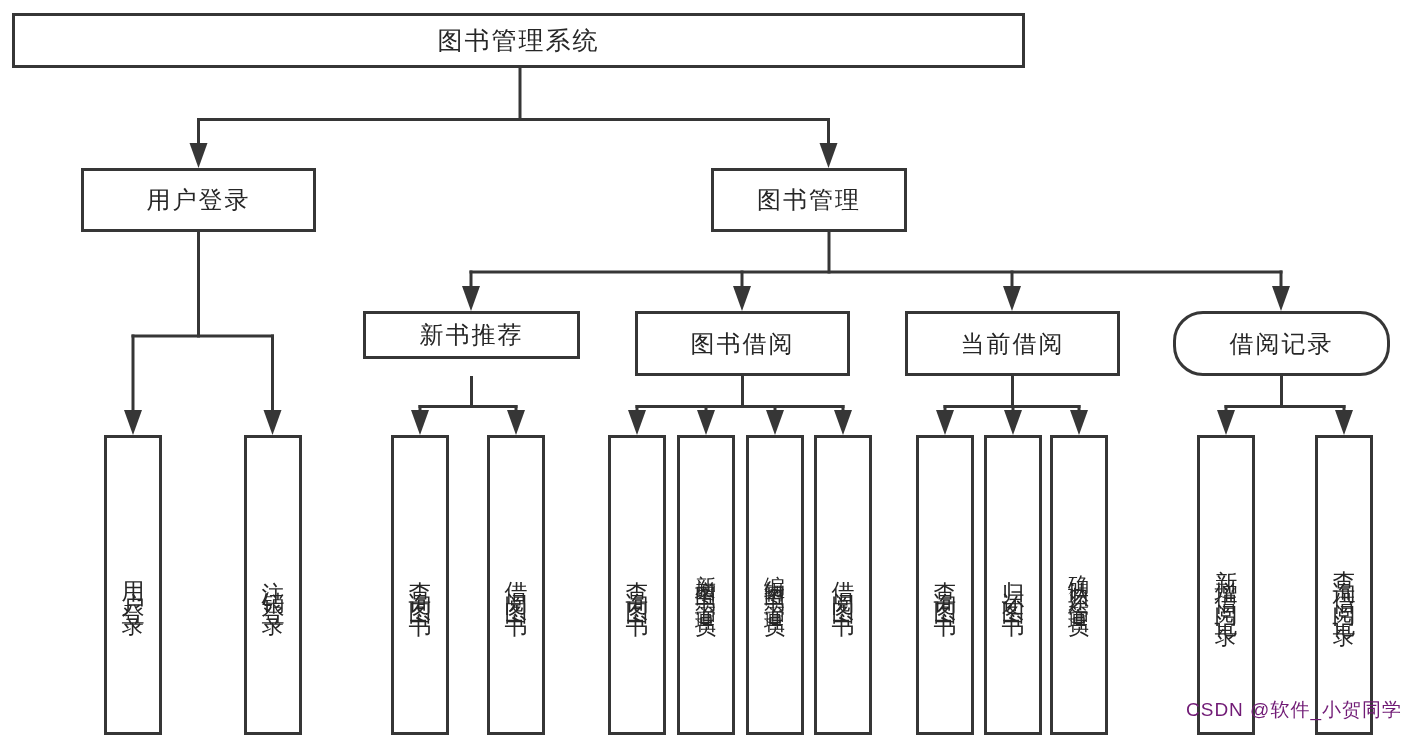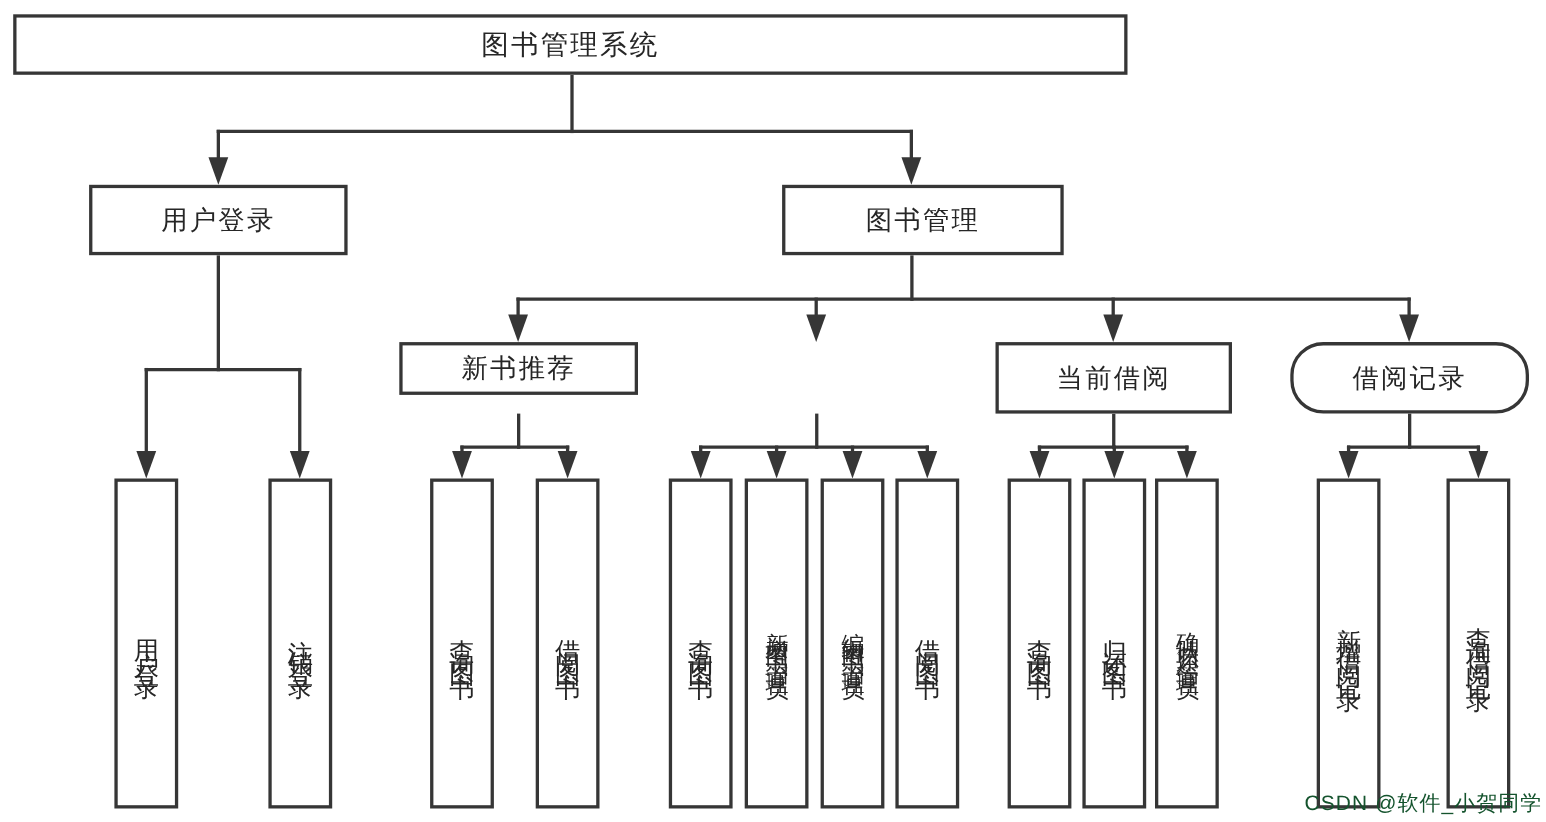--- a/index.html
+++ b/index.html
@@ -62,23 +62,23 @@
     letter-spacing: 11px;
     line-height: 1;
   }
   .vbx.long span {
     font-size: 21px;
     letter-spacing: 6px;
   }
   .watermark {
     position: absolute;
     left: 1186px;
-    top: 717px;
+    top: 697px;
     font-size: 19px;
-    color: #14532d;
+    color: #701a75;
     letter-spacing: 1px;
     white-space: nowrap;
     z-index: 5;
   }
 </style>
 </head>
 <body>
 
 <div class="stage">
 
@@ -151,27 +151,30 @@
     </g>
   </svg>
 
   <div class="bx top" style="left:12px; top:13px; width:1013px; height:55px;">
     <span>图书管理系统</span>
   </div>
 
   <div class="bx" style="left:81px; top:168px; width:235px; height:64px;">
     <span>用户登录</span>
   </div>
-  <div class="bx" style="left:711px; top:168px; width:256px; height:64px;">
+  <div class="bx" style="left:711px; top:168px; width:196px; height:64px;">
     <span>图书管理</span>
   </div>
 
   <div class="bx" style="left:363px; top:311px; width:217px; height:48px;">
     <span>新书推荐</span>
   </div>
+  <div class="bx" style="left:635px; top:311px; width:215px; height:65px;">
+    <span>图书借阅</span>
+  </div>
   <div class="bx" style="left:905px; top:311px; width:215px; height:65px;text-align:center;">
     <span>当前借阅</span>
   </div>
   <div class="bx" style="left:1173px; top:311px; width:217px; height:65px;border-radius:30px;">
     <span>借阅记录</span>
   </div>
 
   <div class="vbx" style="left:104px; top:435px; width:58px; height:300px;">
     <span>用户登录</span>
   </div>

